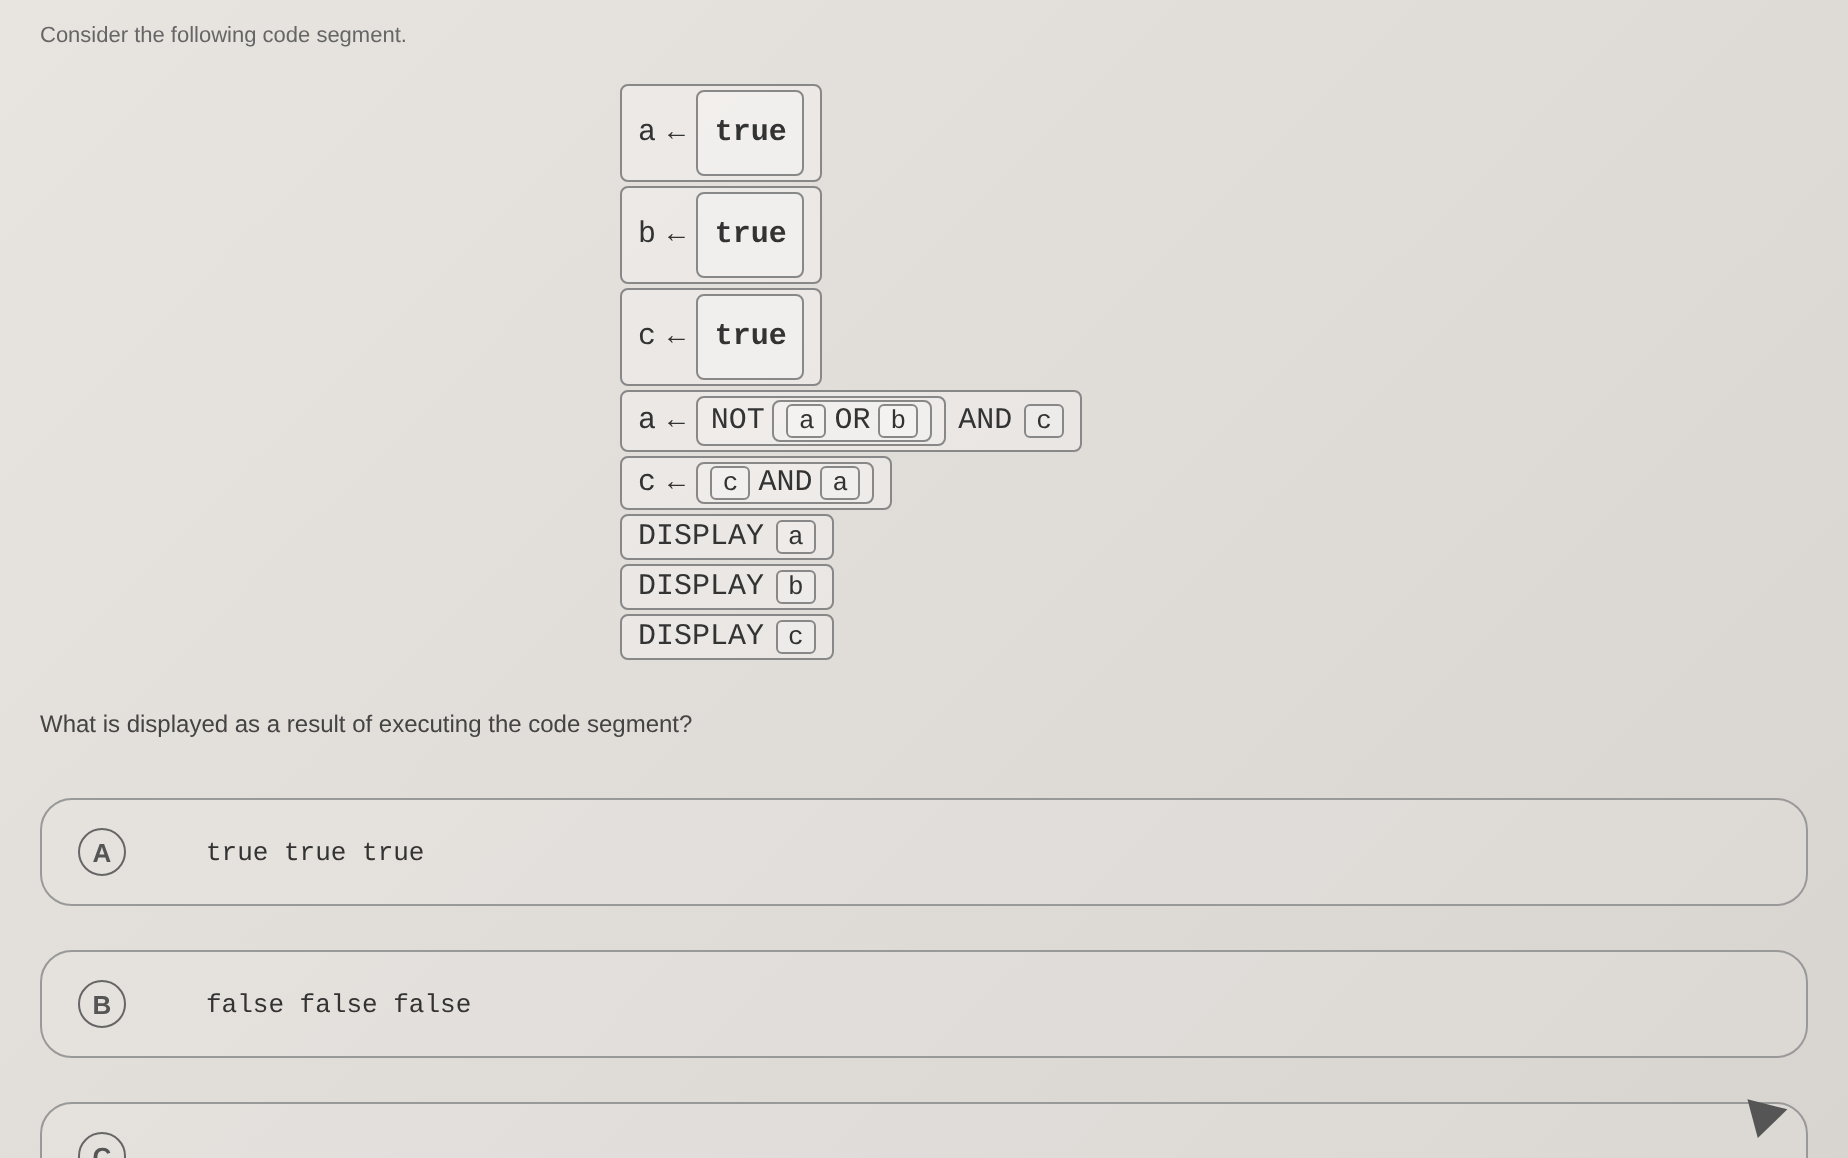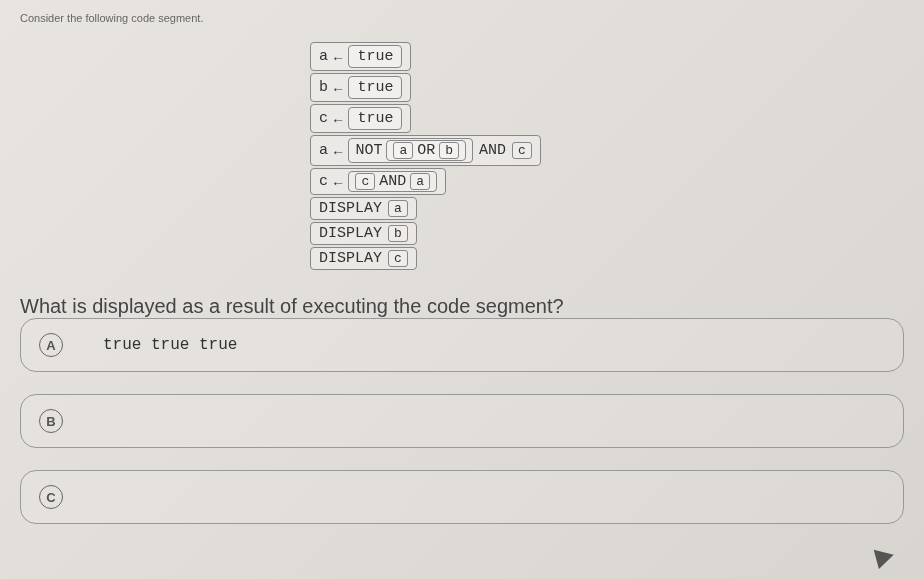--- a/index.html
+++ b/index.html
@@ -39,22 +39,23 @@
       border-radius: 4px;
       padding: 2px 8px;
       background: rgba(255,255,255,0.3);
       display: inline-flex;
       align-items: center;
       gap: 6px;
     }
     .val-box {
       border: 1.5px solid #888;
       border-radius: 4px;
-      padding: 2px 8px;
+      padding: 12px 8px;
       background: rgba(255,255,255,0.3);
+      font-weight: bold;
     }
     .inner-box {
       border: 1.5px solid #888;
       border-radius: 4px;
       padding: 1px 6px;
       background: rgba(255,255,255,0.2);
       display: inline-flex;
       align-items: center;
       gap: 4px;
     }
@@ -62,22 +63,23 @@
       border: 1.5px solid #888;
       border-radius: 3px;
       padding: 0 5px;
       background: rgba(255,255,255,0.2);
       font-size: 13px;
     }
     .arrow {
       font-size: 14px;
     }
     .question {
-      font-size: 20px;
+      font-size: 12px;
       color: #444;
+      margin-bottom: 30px;
     }
     .answer {
       border: 1.5px solid #999;
       border-radius: 16px;
       padding: 14px 18px;
       margin-bottom: 22px;
       display: flex;
       align-items: center;
       gap: 40px;
       background: rgba(255,255,255,0.1);
@@ -90,21 +92,21 @@
       display: flex;
       align-items: center;
       justify-content: center;
       font-size: 13px;
       font-weight: bold;
       color: #555;
       flex-shrink: 0;
     }
     .answer-text {
       font-family: 'Courier New', monospace;
-      font-size: 16px;
+      font-size: 13px;
       color: #333;
     }
     .cursor-arrow {
       position: absolute;
       bottom: 12px;
       right: 30px;
       width: 0;
       height: 0;
       border-left: 18px solid #555;
       border-top: 10px solid transparent;
@@ -188,19 +190,20 @@
 
 <div class="question">What is displayed as a result of executing the code segment?</div>
 
 <div class="answer">
   <div class="letter-circle">A</div>
   <div class="answer-text">true true true</div>
 </div>
 
 <div class="answer">
   <div class="letter-circle">B</div>
+  <div class="answer-text">false false false</div>
 </div>
 
 <div class="answer">
   <div class="letter-circle">C</div>
 </div>
 
 <div class="cursor-arrow"></div>
 
 </body></html>

